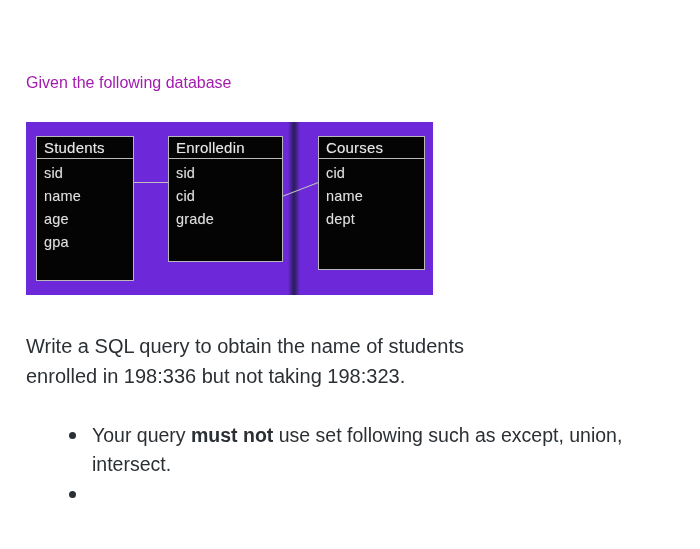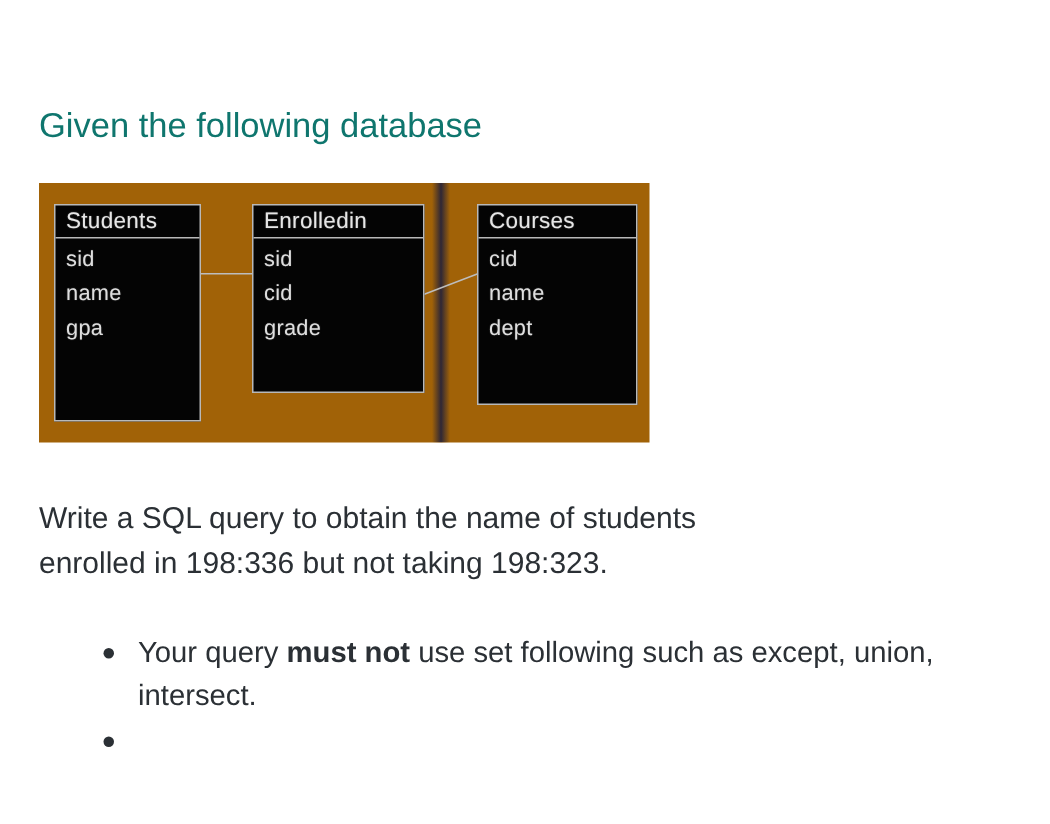--- a/index.html
+++ b/index.html
@@ -33,34 +33,34 @@
     color: #5d6873;
     letter-spacing: 0.1px;
     white-space: nowrap;
   }
 
   
   .intro-line {
     position: absolute;
     left: 26px;
     top: 69px;
-    font-size: 23px;
+    font-size: 16px;
     line-height: 28px;
-    color: #0f766e;
+    color: #a21caf;
     white-space: nowrap;
   }
 
   
   .er-figure {
     position: absolute;
     left: 26px;
     top: 122px;
     width: 407px;
     height: 173px;
-    background: #a16207;
+    background: #6d28d9;
     overflow: hidden;
   }
   .er-figure .tint {
     position: absolute;
     left: 262px; top: 0;
     width: 12px; height: 173px;
     background: linear-gradient(90deg, rgba(20,22,48,0) 0%, rgba(26,28,62,0.85) 50%, rgba(20,22,48,0) 100%);
     pointer-events: none;
   }
 
@@ -176,20 +176,21 @@
     <div class="er-link" id="link-students-enrolled"></div>
     <div class="er-link" id="link-enrolled-courses"></div>
 
     <div class="er-table" id="er-students">
       <div class="thead">
         <span>Students</span>
       </div>
       <div class="tfields">
         <div>sid</div>
         <div>name</div>
+        <div>age</div>
         <div>gpa</div>
       </div>
     </div>
 
     <div class="er-table" id="er-enrolled">
       <div class="thead">
         <span>Enrolledin</span>
       </div>
       <div class="tfields">
         <div>sid</div>

